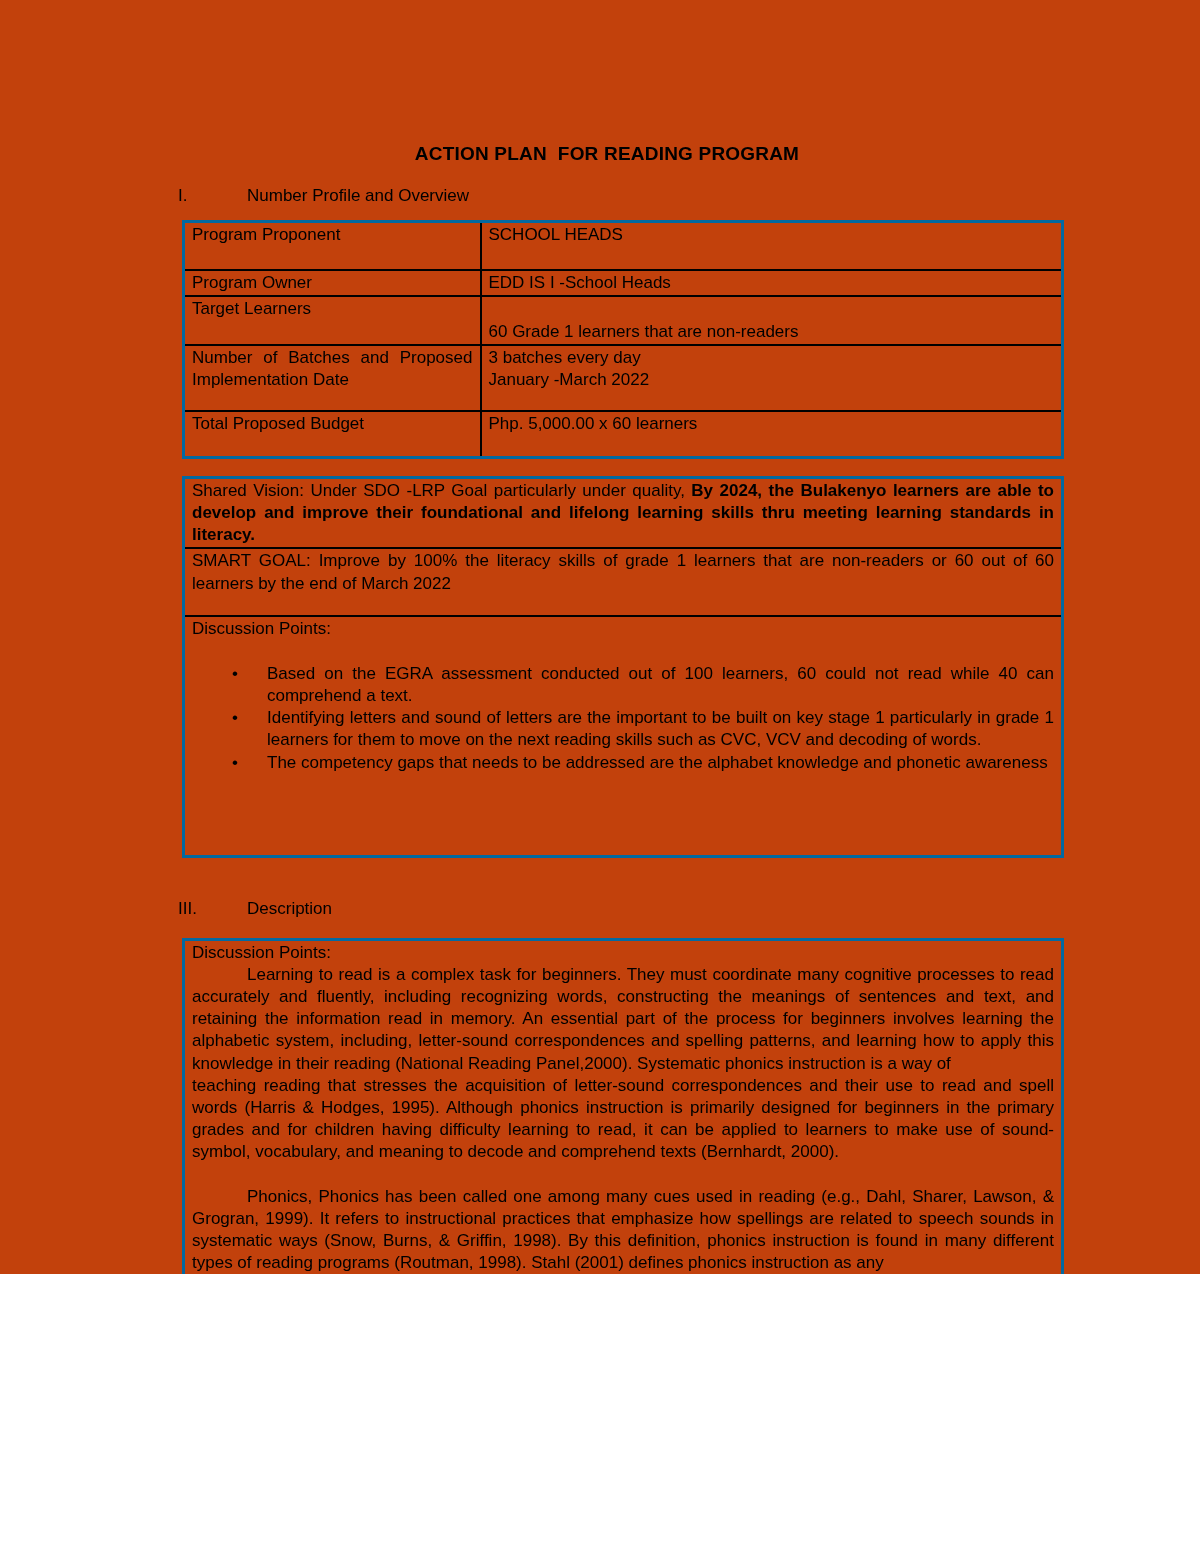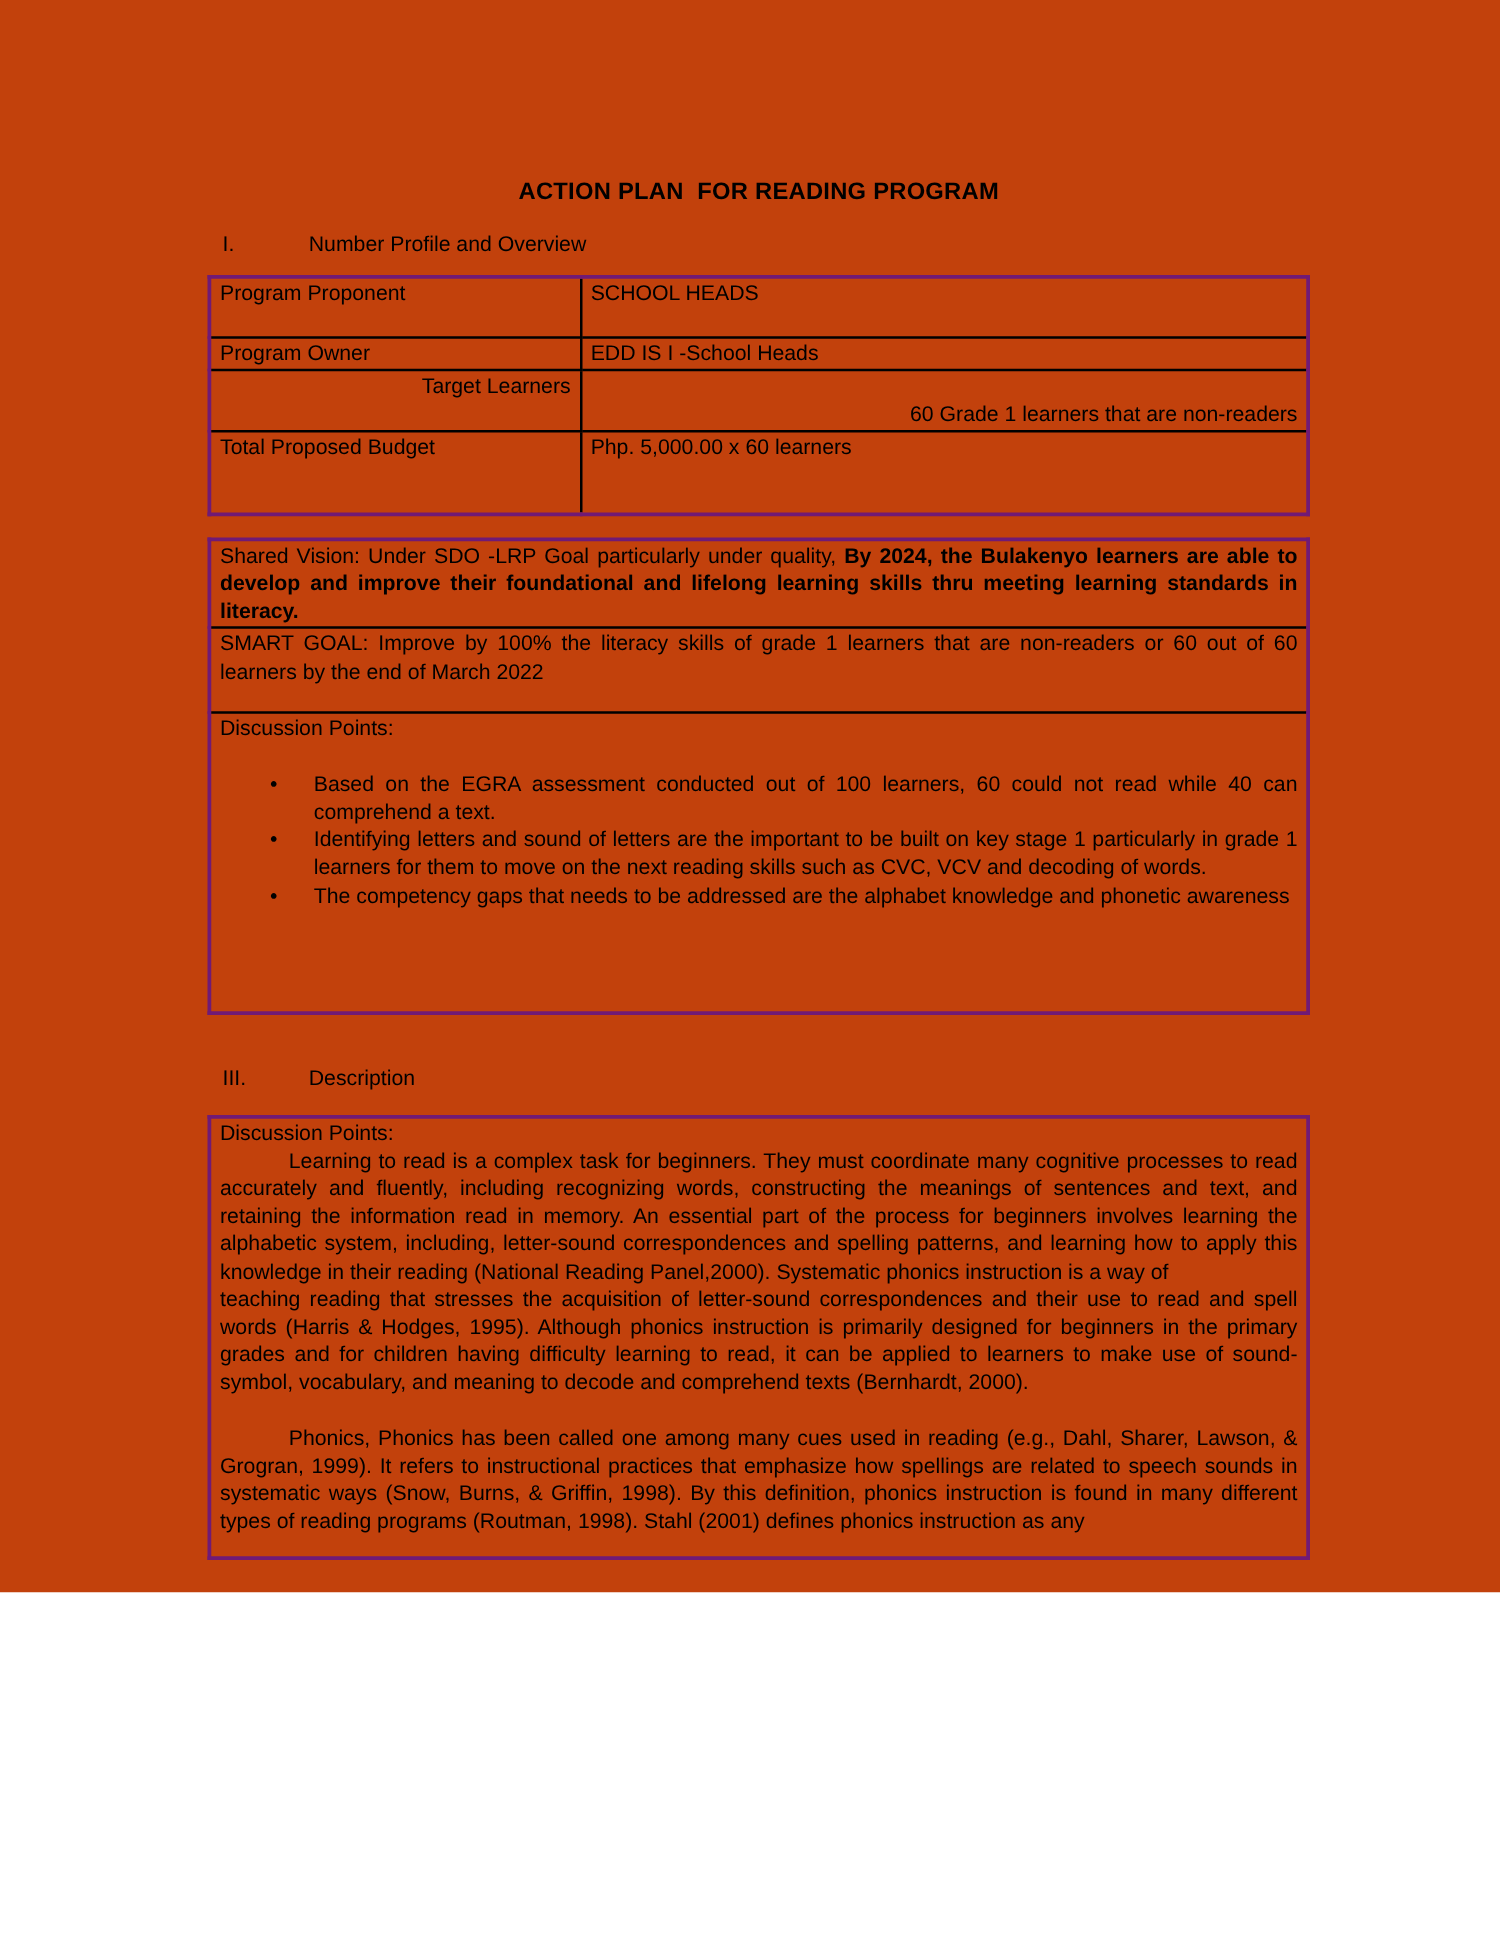--- a/index.html
+++ b/index.html
@@ -37,32 +37,33 @@
   }
   .heading-1 { margin-top: 20px; }
   .heading-2 { margin-top: 38px; }
   .heading-3 { margin-top: 40px; }
 
   table.doc-table {
     border-collapse: collapse;
     width: 882px;
     table-layout: fixed;
     margin-top: 13px;
-    border: 3px solid #701a75;
+    border: 3px solid #0369a1;
+    margin-left: 16px;
   }
   table.doc-table.t2, table.doc-table.t3 { margin-top: 17px; }
   table.doc-table td {
     border: 2px solid #000;
     vertical-align: top;
     padding: 1px 7px;
   }
   
   .t1 tr:nth-child(1) td { height: 44px; }
   .t1 tr:nth-child(2) td { height: 18px; }
-  .t1 tr:nth-child(3) td { height: 44px; text-align: right; }
+  .t1 tr:nth-child(3) td { height: 44px; }
   .t1 tr:nth-child(4) td { height: 62px; }
   .t1 tr:nth-child(5) td { height: 42px; }
   .t1 tr:nth-child(6) td { height: 44px; }
   .t1 td.lbl { text-align: justify; }
   .t1 .offset { margin-top: 22.2px; }
 
   
   .t2 td { padding: 2px 7px; }
   .t2 tr.vision-row td { height: 62px; text-align: justify; }
   .t2 tr.vision-row .bold { font-weight: bold; }
@@ -117,20 +118,27 @@
         <td class="lbl">Program Owner</td>
         <td class="val">EDD IS I -School Heads</td>
       </tr>
       <tr>
         <td class="lbl">Target Learners</td>
         <td class="val">
           <div class="offset">60 Grade 1 learners that are non-readers</div>
         </td>
       </tr>
       <tr>
+        <td class="lbl">Number of Batches and Proposed Implementation Date</td>
+        <td class="val">
+          <div>3 batches every day</div>
+          <div>January -March 2022</div>
+        </td>
+      </tr>
+      <tr>
         <td class="lbl">Total Proposed Budget</td>
         <td class="val">Php. 5,000.00 x 60 learners</td>
       </tr>
     </tbody>
       </table>
 
 
     <table class="doc-table t2">
       <tbody>
           <tr class="vision-row">

